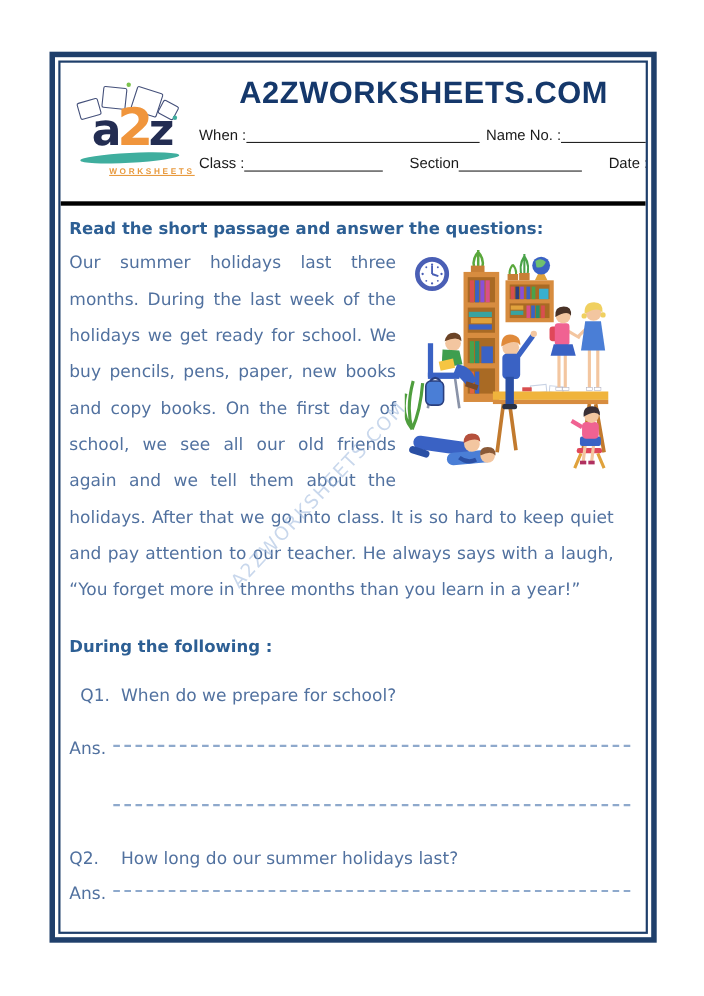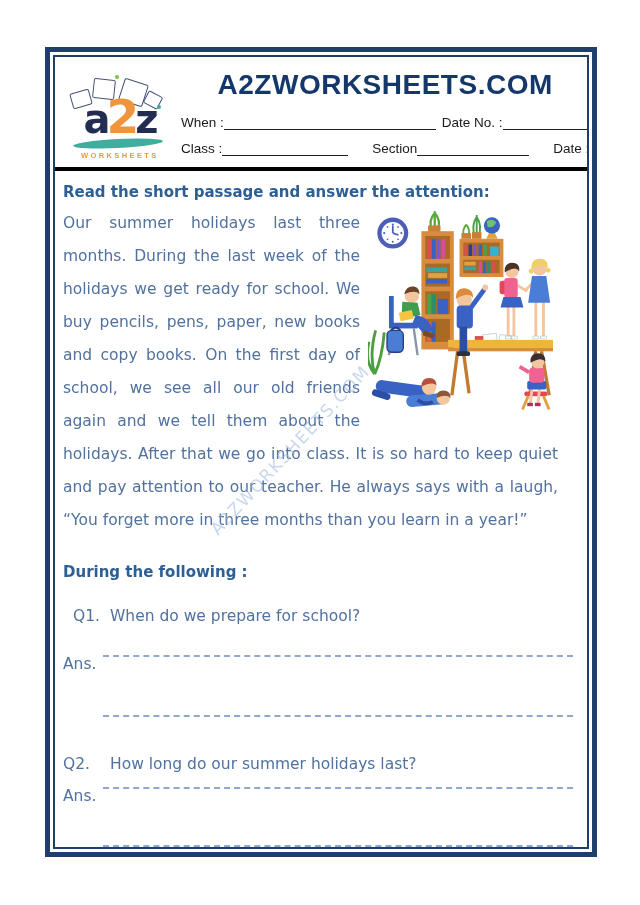--- a/index.html
+++ b/index.html
@@ -22,21 +22,21 @@
     background:#ffffff;
   }
   .frame-inner {
     width:100%; height:100%;
     border:2px solid #1f3f6b;
     display:flex; flex-direction:column;
     overflow:hidden;
   }
 
   
-  .header { display:flex; padding:8px 12px 0 10px; }
+  .header { display:flex; padding:8px 12px 16px 10px; }
   .logo { position:relative; width:108px; height:92px; margin-top:10px; flex:none; }
   .paper {
     position:absolute; background:#fff;
     border:1.5px solid #44507a; border-radius:2px;
   }
   .p1 { left:6px;  top:16px; width:20px; height:16px; transform:rotate(-16deg); }
   .p2 { left:28px; top:4px;  width:22px; height:20px; transform:rotate(6deg); }
   .p3 { left:56px; top:6px;  width:25px; height:23px; transform:rotate(18deg); }
   .p4 { left:80px; top:18px; width:16px; height:14px; transform:rotate(28deg); }
   .sparkle { position:absolute; width:4px; height:4px; border-radius:50%; background:#7cc24e; }
@@ -47,23 +47,24 @@
     color:#232d52; font-size:40px; line-height:48px; letter-spacing:-4px;
     text-align:center;
   }
   .logo-letters .l2 { color:#f0953c; font-size:47px; }
   .swoosh {
     position:absolute; left:8px; top:64px; width:90px; height:9px;
     background:#3fae9e; border-radius:50%;
     transform:rotate(-3deg);
   }
   .logo-sub {
-    position:absolute; left:16px; top:76px; width:108px; text-align:left;
+    position:absolute; left:4px; top:76px; width:108px; text-align:right;
     font-size:7.5px; font-weight:bold; color:#e89a3f; letter-spacing:2.4px;
     font-family:"Liberation Sans", sans-serif;
+    text-decoration:underline;
   }
   .header-right { flex:1; margin-left:8px; display:flex; flex-direction:column; }
   .site-title {
     text-align:center; margin-top:4px;
     font-size:28px; font-weight:bold; color:#15386b; letter-spacing:0.5px;
   }
   .fields { margin-top:14px; font-size:13.5px; color:#1a1a1a; }
   .field-row { display:flex; align-items:flex-end; margin-bottom:11px; }
   .f-label { white-space:nowrap; line-height:15px; }
   .fline { border-bottom:1.3px solid #222; height:14px; }
@@ -91,21 +92,21 @@
   .answer-heading {
     clear:both; font-weight:bold; color:#2d5f94; font-size:15px;
     font-family:"DejaVu Sans", sans-serif; margin-top:26px;
   }
   .question-row {
     display:flex; color:#51719f; font-size:15.5px;
     font-family:"DejaVu Sans", sans-serif;
   }
   .qnum { width:47px; flex:none; }
   .ans-row {
-    display:flex; align-items:flex-start; color:#51719f; font-size:15.5px;
+    display:flex; align-items:center; color:#51719f; font-size:15.5px;
     font-family:"DejaVu Sans", sans-serif;
   }
   .ans-label { width:40px; flex:none; }
   .dash-line { flex:1; border-bottom:2px dashed #8ea9cc; height:2px; margin-bottom:4px; }
   .extra-line { border-bottom:2px dashed #8ea9cc; height:2px; margin-left:40px; }
   #q1 { margin-top:26px;text-align:center; }
   #q1-ans { margin-top:30px; }
   #q1-line2 { margin-top:42px; }
   #q2 { margin-top:38px; }
   #q2-ans { margin-top:14px; }
@@ -140,39 +141,39 @@
           <div class="logo-letters"><span>a</span><span class="l2">2</span><span>z</span></div>
           <div class="logo-sub">WORKSHEETS</div>
         </div>
 
         <div class="header-right">
           <div class="site-title">A2ZWORKSHEETS.COM</div>
           <div class="fields">
             <div class="field-row">
               <span class="f-label">When :</span>
               <span class="fline w-name"></span>
-              <span class="f-label ml6">Date No. :</span>
+              <span class="f-label ml6">Name No. :</span>
               <span class="fline w-roll"></span>
             </div>
             <div class="field-row">
               <span class="f-label">Class :</span>
               <span class="fline w-class"></span>
               <span class="f-label ml9">Section</span>
               <span class="fline w-section"></span>
               <span class="f-label ml9">Date :</span>
               <span class="fline w-date"></span>
             </div>
           </div>
         </div>
       </div>
 
       <div class="separator"></div>
 
       <div class="content">
-        <div class="instruction">Read the short passage and answer the attention:</div>
+        <div class="instruction">Read the short passage and answer the questions:</div>
 
         <svg class="illustration" viewBox="0 0 215 215" xmlns="http://www.w3.org/2000/svg">
 
           <g>
             <circle cx="26" cy="30" r="14" fill="#ffffff" stroke="#4a5fb5" stroke-width="4.5"></circle>
             <g fill="#4a5fb5">
               <circle cx="26" cy="21" r="1.1"></circle>
                 <circle cx="26" cy="39" r="1.1"></circle>
               <circle cx="17" cy="30" r="1.1"></circle>
                 <circle cx="35" cy="30" r="1.1"></circle>

